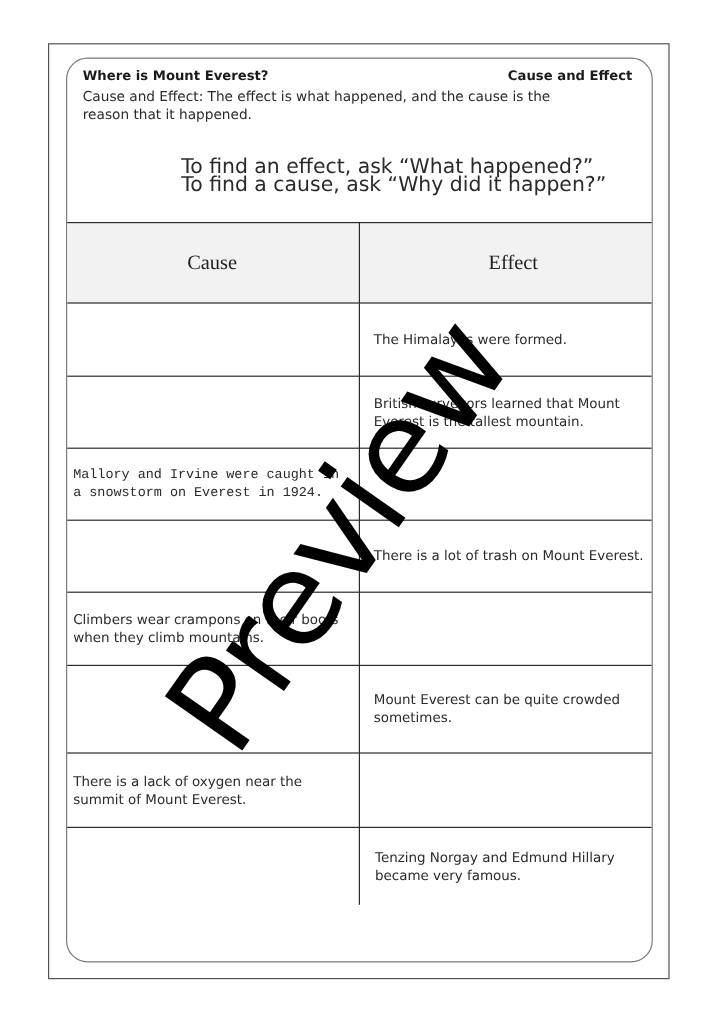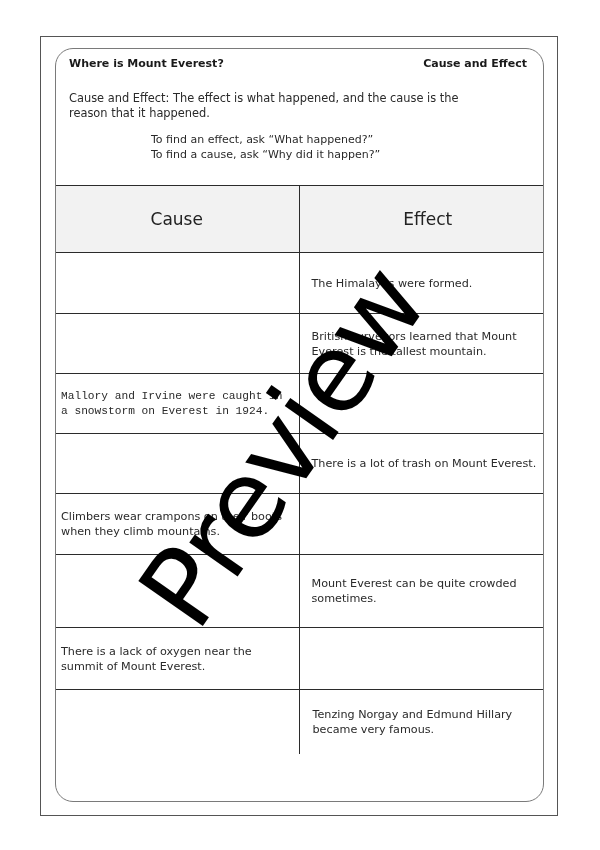--- a/index.html
+++ b/index.html
@@ -15,41 +15,41 @@
     .inner-frame {
       position: absolute; left: 55px; top: 48px; width: 489px; height: 754px;
       border: 1.5px solid #7a7a7a; border-radius: 18px; overflow: hidden;
     }
     .title-row {
       position: absolute; left: 13px; right: 16px; top: 5px; height: 18px;
       display: flex; justify-content: space-between; align-items: center;
       font-weight: bold; font-size: 11px; color: #1a1a1a;
     }
     .intro {
-      position: absolute; left: 13px; top: 42px; width: 440px;
+      position: absolute; left: 13px; top: 24px; width: 440px;
       font-size: 11.4px; line-height: 15px; color: #2a2a2a;
     }
     .tips {
       position: absolute; left: 95px; top: 83px;
-      font-size: 11px; line-height: 15px; color: #2a2a2a;
+      font-size: 17px; line-height: 15px; color: #2a2a2a;
     }
     table.ce {
       position: absolute; left: -1px; top: 136px; width: 489px;
       border-collapse: collapse; table-layout: fixed;
     }
     table.ce th, table.ce td {
       border: 1px solid #2b2b2b; vertical-align: middle; text-align: left;
     }
     table.ce tr:first-child th { border-top: 1px solid #2b2b2b; }
     table.ce th:first-child, table.ce td:first-child { border-left: none; }
     table.ce th:last-child, table.ce td:last-child { border-right: none; padding-left: 12px; }
     table.ce tr:last-child td { border-bottom: none; }
     table.ce th {
       background: #f2f2f2; height: 67px; font-weight: normal;
-      font-size: 17px; text-align: center; color: #222;
+      font-size: 17px; text-align: center; color: #222; font-family: Liberation Serif, serif;
     }
     table.ce td {
       font-size: 11.2px; line-height: 15px; padding: 0 6px 0 6px; color: #2a2a2a;
     }
     td.indent { padding-left: 13px !important; }
     .col-cause { width: 244px; }
     .col-effect { width: 245px; }
     .watermark {
       position: absolute; left: 283px; top: 447px;
       transform: translate(-50%, -50%) rotate(-55deg);

